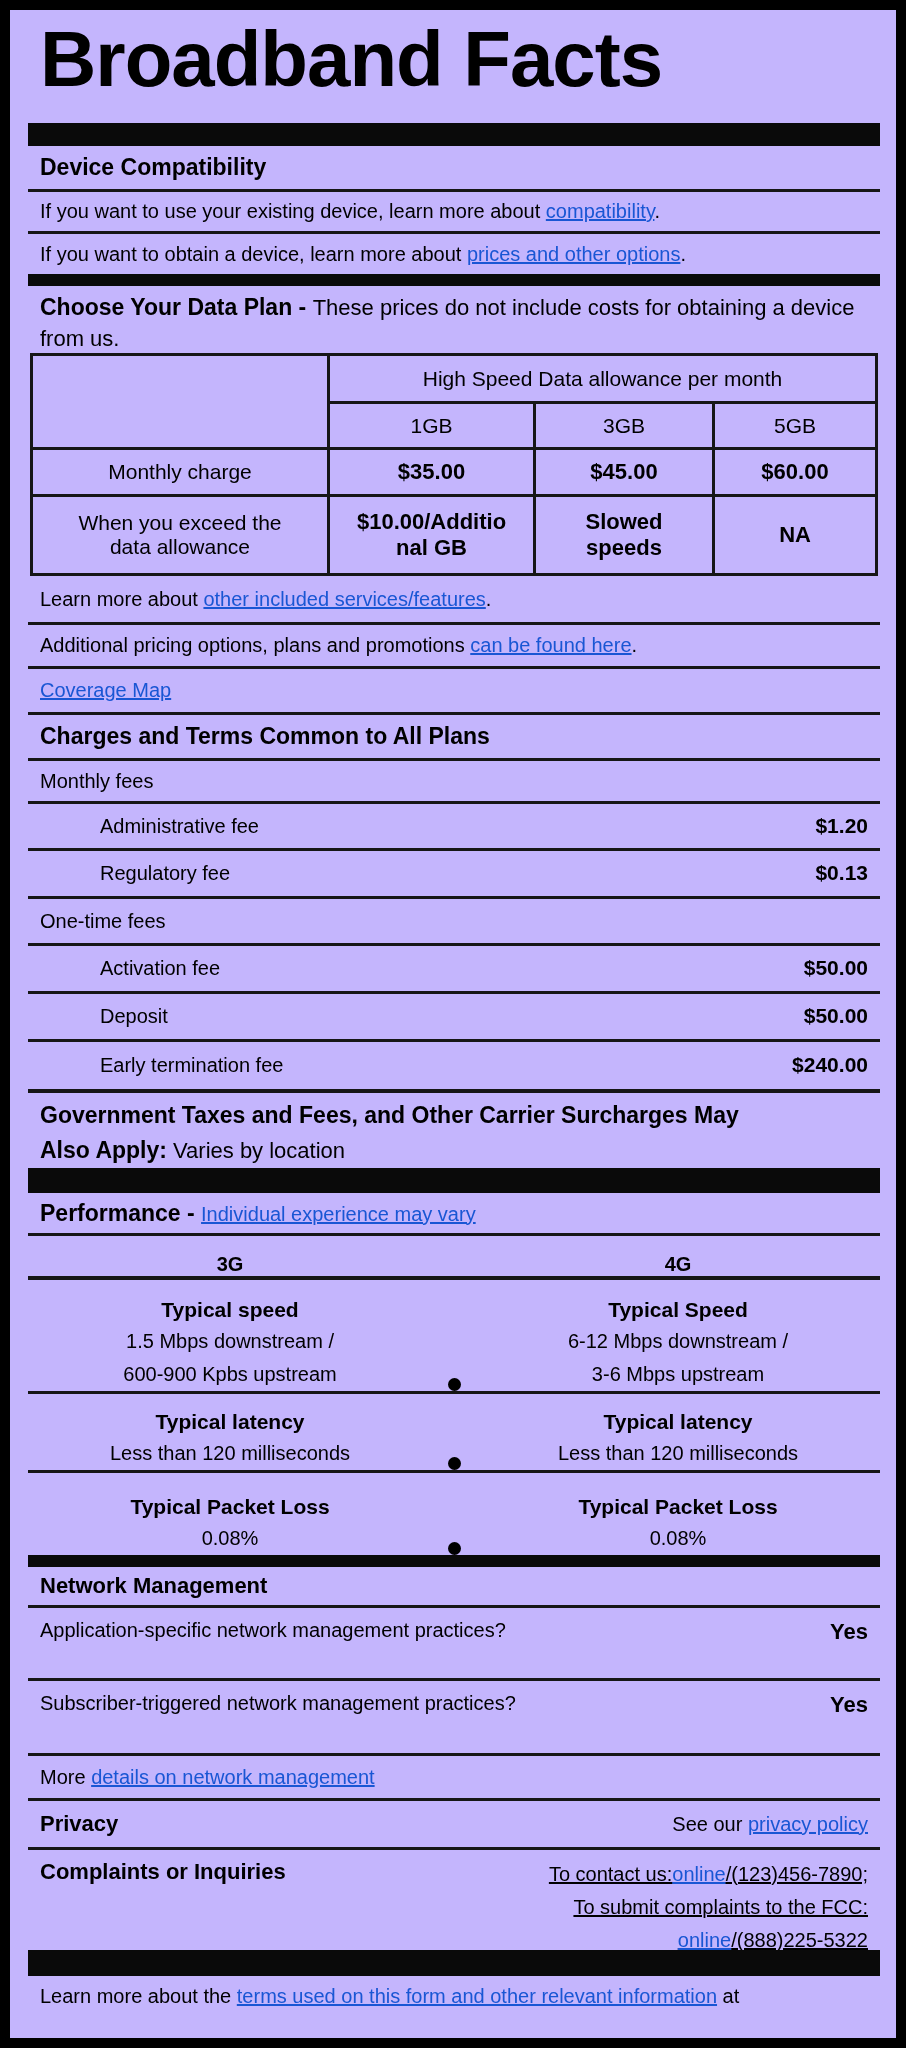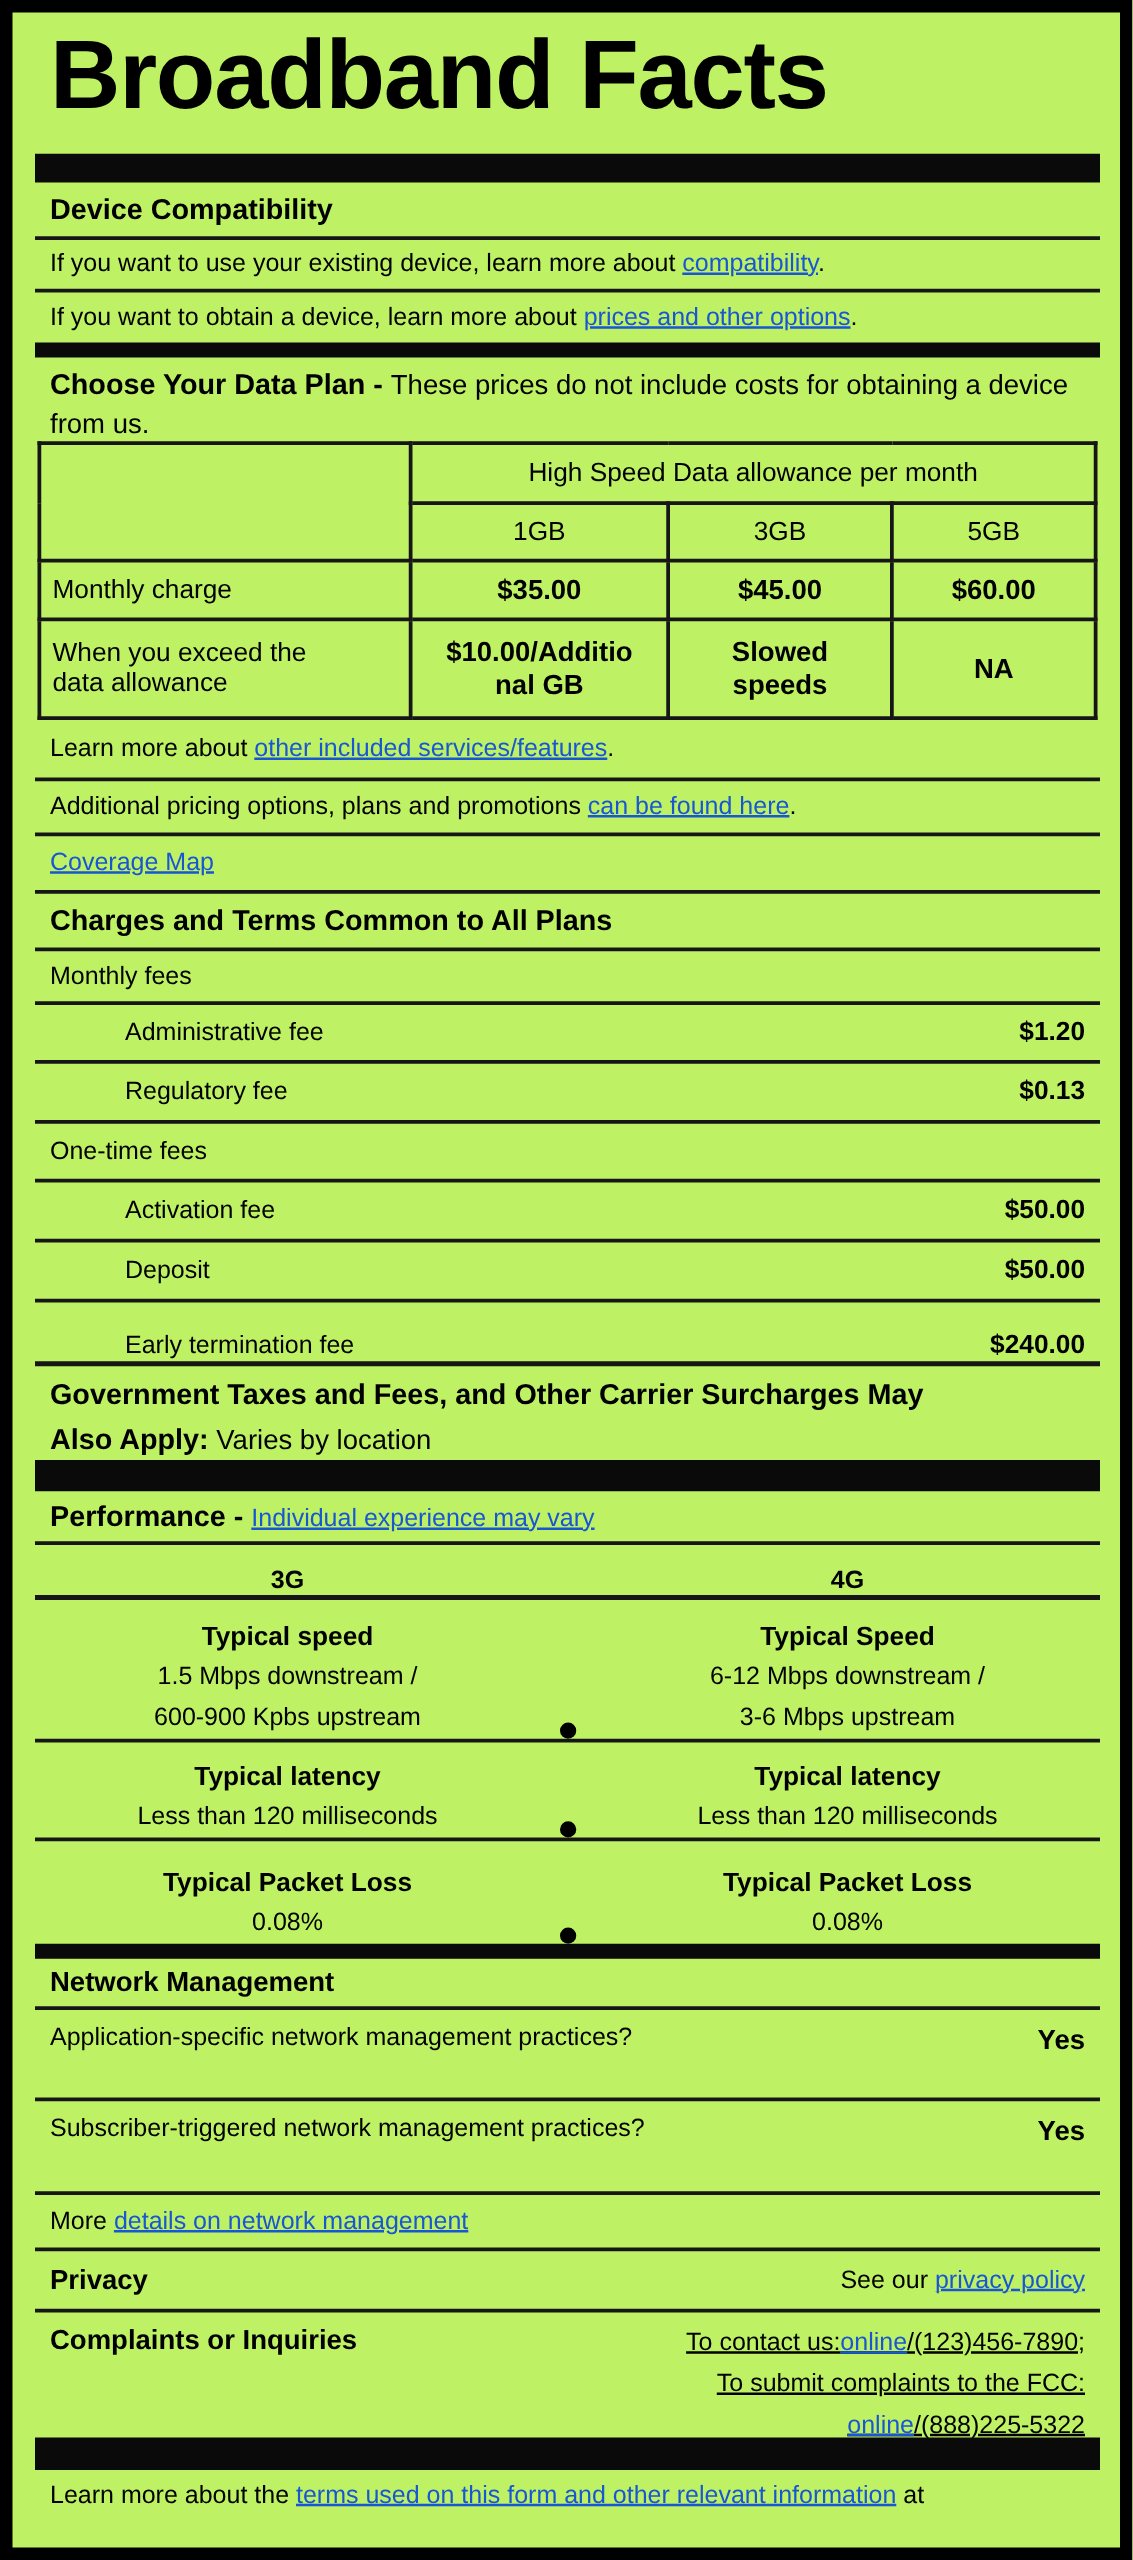--- a/index.html
+++ b/index.html
@@ -1,34 +1,34 @@
 <!DOCTYPE html>
 <html style="--link: #1956d4;"><head>
 <meta charset="utf-8">
 <style>
   html,body{margin:0;padding:0;background:#fff;}
-  .sheet{width:906px;height:2048px;box-sizing:border-box;border:10px solid #000;background:#bef264;
+  .sheet{width:906px;height:2048px;box-sizing:border-box;border:10px solid #000;background:#c4b5fd;
          font-family:"Liberation Sans",sans-serif;color:#000;}
   .content{height:100%;box-sizing:border-box;padding:0 16px 0 18px;display:flex;flex-direction:column;overflow:hidden;}
   .bar{background:#0a0a0a;flex:none;width:100%;}
   .row{flex:none;display:flex;align-items:center;padding:0 12px;box-sizing:border-box;
        border-bottom:3px solid #161616;font-size:20px;line-height:1.25;}
   .row.nb{border-bottom:none;}
-  .row.b4{border-bottom-width:4px;align-items:flex-end;}
+  .row.b4{border-bottom-width:4px;}
   .hdr{flex:none;box-sizing:border-box;padding:10px 12px 0;}
   .t-title{font-size:78px;font-weight:700;letter-spacing:-1px;line-height:1;}
   .t-sub{font-size:22px;margin-top:5px;}
   .h1{font-size:23px;font-weight:700;}
   .lnk{color:var(--link,#1956d4);text-decoration:underline;cursor:pointer;}
   .val{margin-left:auto;font-weight:700;font-size:21px;}
   .indent{padding-left:72px;}
   .choose{display:block;padding-top:6px;font-size:22px;line-height:31px;}
   .plan-table{border-collapse:collapse;table-layout:fixed;width:845px;margin-left:2px;flex:none;}
   .plan-table td{border:3px solid #161616;font-size:21px;padding:0 9px;text-align:center;vertical-align:middle;box-sizing:border-box;}
-  .plan-table td.lblcell{text-align:left;}
+  .plan-table td.lblcell{text-align:center;}
   .plan-table td.vcell{font-weight:700;font-size:22px;}
   .pre{white-space:pre-line;}
   .gov{display:block;padding-top:5px;line-height:34px;}
   .gov .reg{font-size:22px;font-weight:400;}
   .prow{flex:none;display:flex;align-items:flex-end;border-bottom:3px solid #161616;box-sizing:border-box;}
   .prow.nb{border-bottom:none;}
   .pcol{flex:1;text-align:center;}
   .pmid{width:44px;flex:none;display:flex;align-items:center;justify-content:center;}
   .dot{width:13px;height:13px;border-radius:50%;background:#000;}
   .ptitle{font-weight:700;font-size:21px;line-height:30px;}

